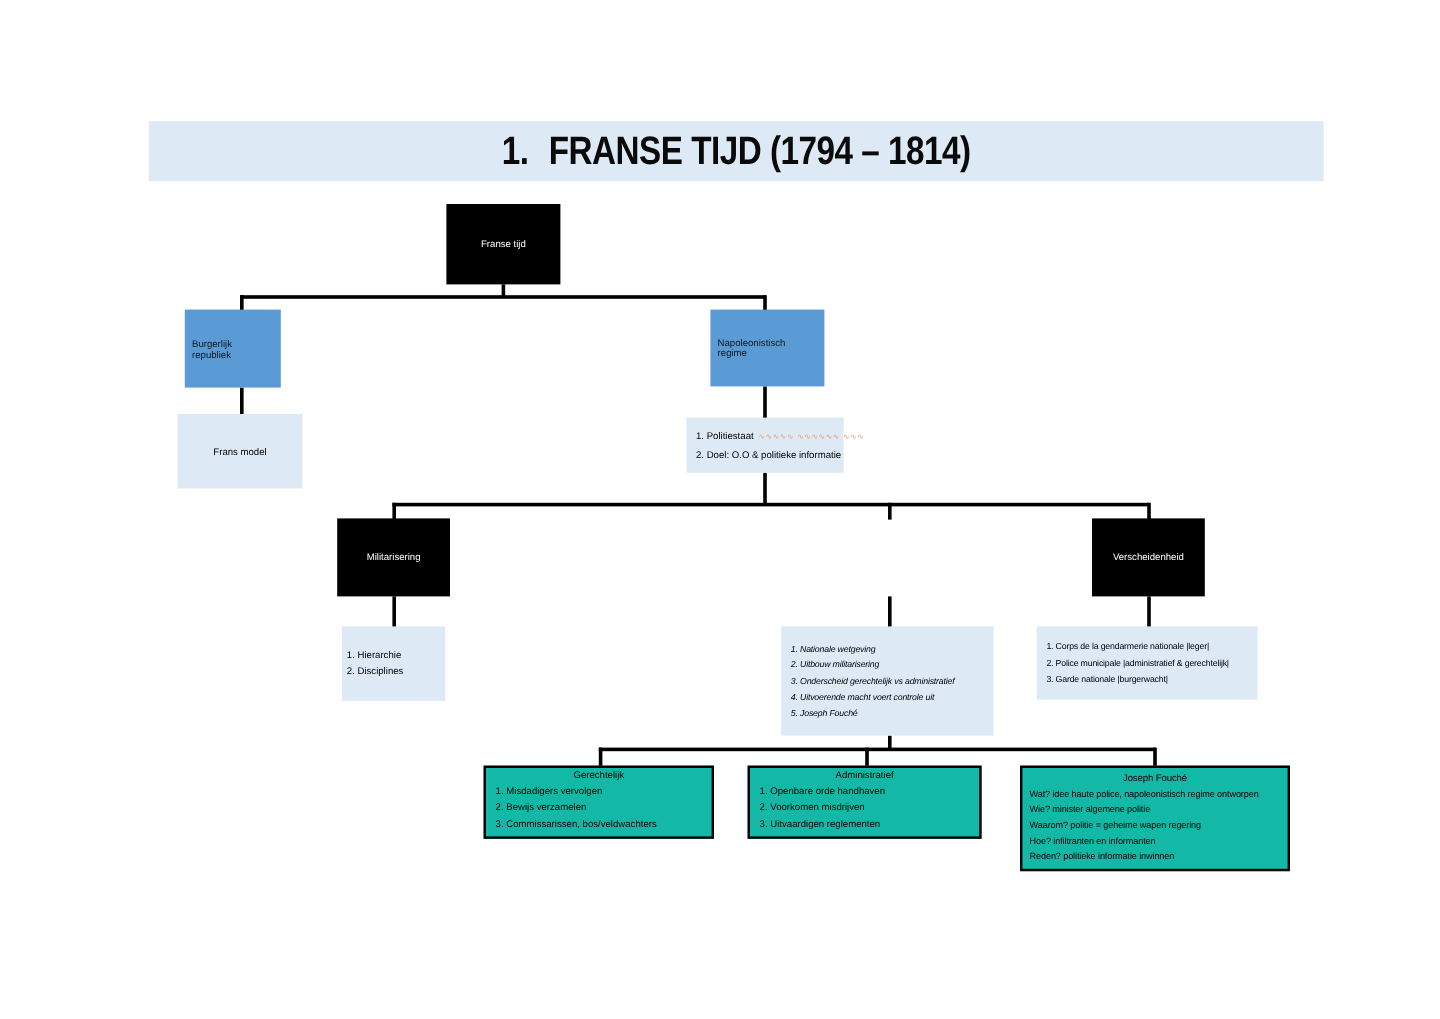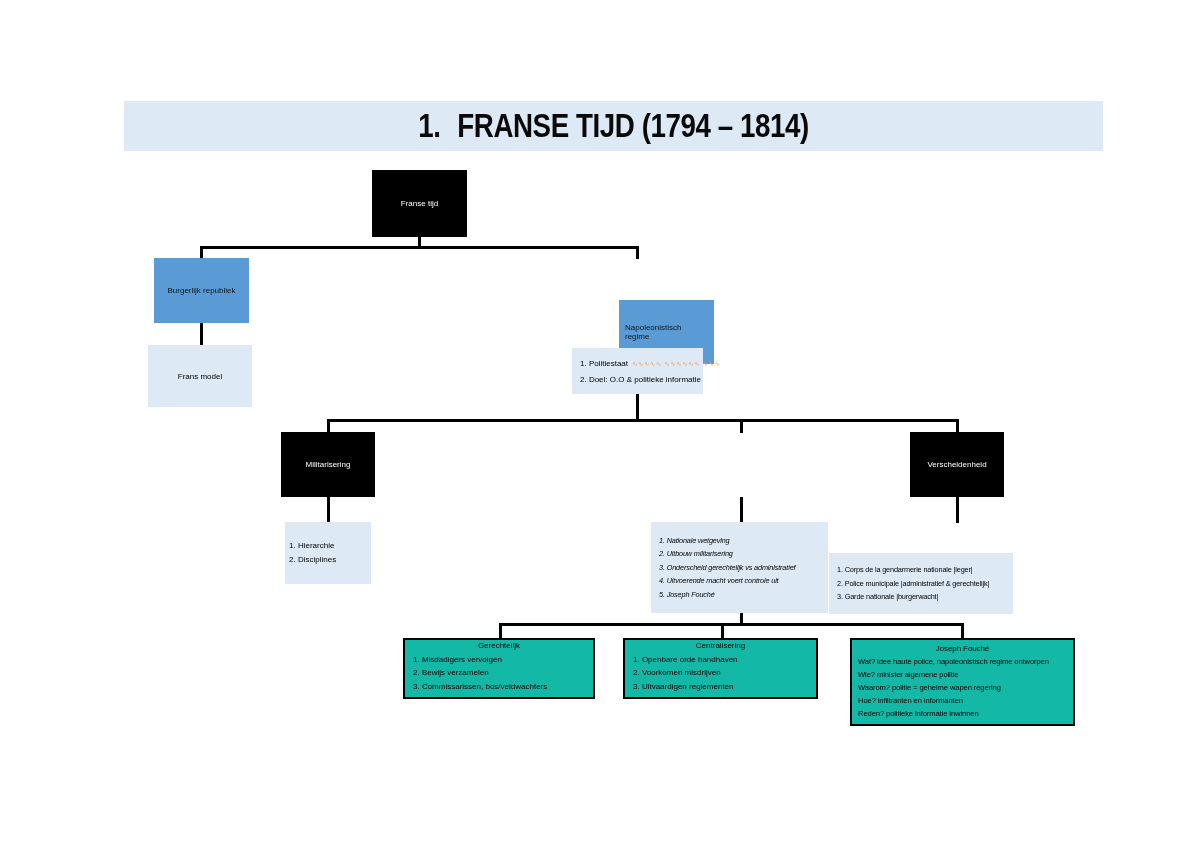--- a/index.html
+++ b/index.html
@@ -75,25 +75,25 @@
   <div class="vline" style="left:740px;top:613px;height:12px;"></div>
   <div class="hline" style="left:499px;top:623px;width:464px;"></div>
   <div class="vline" style="left:499px;top:623px;height:16px;"></div>
   <div class="vline" style="left:721px;top:623px;height:16px;"></div>
   <div class="vline" style="left:961px;top:623px;height:16px;"></div>
 
   <div class="node black" style="left:372px;top:170px;width:95px;height:67px;">
     <span class="lbl">Franse tijd</span>
   </div>
 
-  <div class="node blue" style="left:154px;top:258px;width:95px;height:65px;">
+  <div class="node blue" style="left:154px;top:258px;width:80px;height:65px;">
     <span class="lbl">Burgerlijk republiek</span>
   </div>
 
-  <div class="node blue" style="left:619px;top:258px;width:95px;height:64px;margin-top:42px;">
+  <div class="node blue" style="left:592px;top:258px;width:95px;height:64px;">
     <span class="lbl">Napoleonistisch regime</span>
   </div>
 
   <div class="node light" style="left:148px;top:345px;width:104px;height:62px;">
     <span class="lbl">Frans model</span>
   </div>
 
   <div class="node light list" style="left:572px;top:348px;width:131px;height:46px;line-height:15px;">
     <div class="pol-line">
       <span>1. Politiestaat</span>
@@ -117,35 +117,35 @@
   </div>
 
   <div class="node light list list-sm" style="left:651px;top:522px;width:177px;height:91px;font-style:italic;">
     <div class="bx-line">1. Nationale wetgeving</div>
     <div class="bx-line">2. Uitbouw militarisering</div>
     <div class="bx-line">3. Onderscheid gerechtelijk vs administratief</div>
     <div class="bx-line">4. Uitvoerende macht voert controle uit</div>
     <div class="bx-line">5. Joseph Fouché</div>
   </div>
 
-  <div class="node light list list-sm" style="left:829px;top:522px;width:184px;height:61px;margin-top:31px;">
+  <div class="node light list list-sm" style="left:864px;top:522px;width:184px;height:61px;">
     <div class="bx-line">1. Corps de la gendarmerie nationale |leger|</div>
     <div class="bx-line">2. Police municipale |administratief &amp; gerechtelijk|</div>
     <div class="bx-line">3. Garde nationale |burgerwacht|</div>
   </div>
 
   <div class="node white-box" style="left:403px;top:638px;width:192px;height:61px;">
     <div class="bx-title">Gerechtelijk</div>
     <div class="bx-line">1. Misdadigers vervolgen</div>
     <div class="bx-line">2. Bewijs verzamelen</div>
     <div class="bx-line">3. Commissarissen, bos/veldwachters</div>
   </div>
 
   <div class="node white-box" style="left:623px;top:638px;width:195px;height:61px;">
-    <div class="bx-title">Centralisering</div>
+    <div class="bx-title">Administratief</div>
     <div class="bx-line">1. Openbare orde handhaven</div>
     <div class="bx-line">2. Voorkomen misdrijven</div>
     <div class="bx-line">3. Uitvaardigen reglementen</div>
   </div>
 
   <div class="node white-box jf" style="left:850px;top:638px;width:225px;height:88px;">
     <div class="bx-title" style="font-size:8px;">Joseph Fouché</div>
     <div class="bx-line">Wat? idee haute police, napoleonistisch regime ontworpen</div>
     <div class="bx-line">Wie? minister algemene politie</div>
     <div class="bx-line">Waarom? politie = geheime wapen regering</div>

